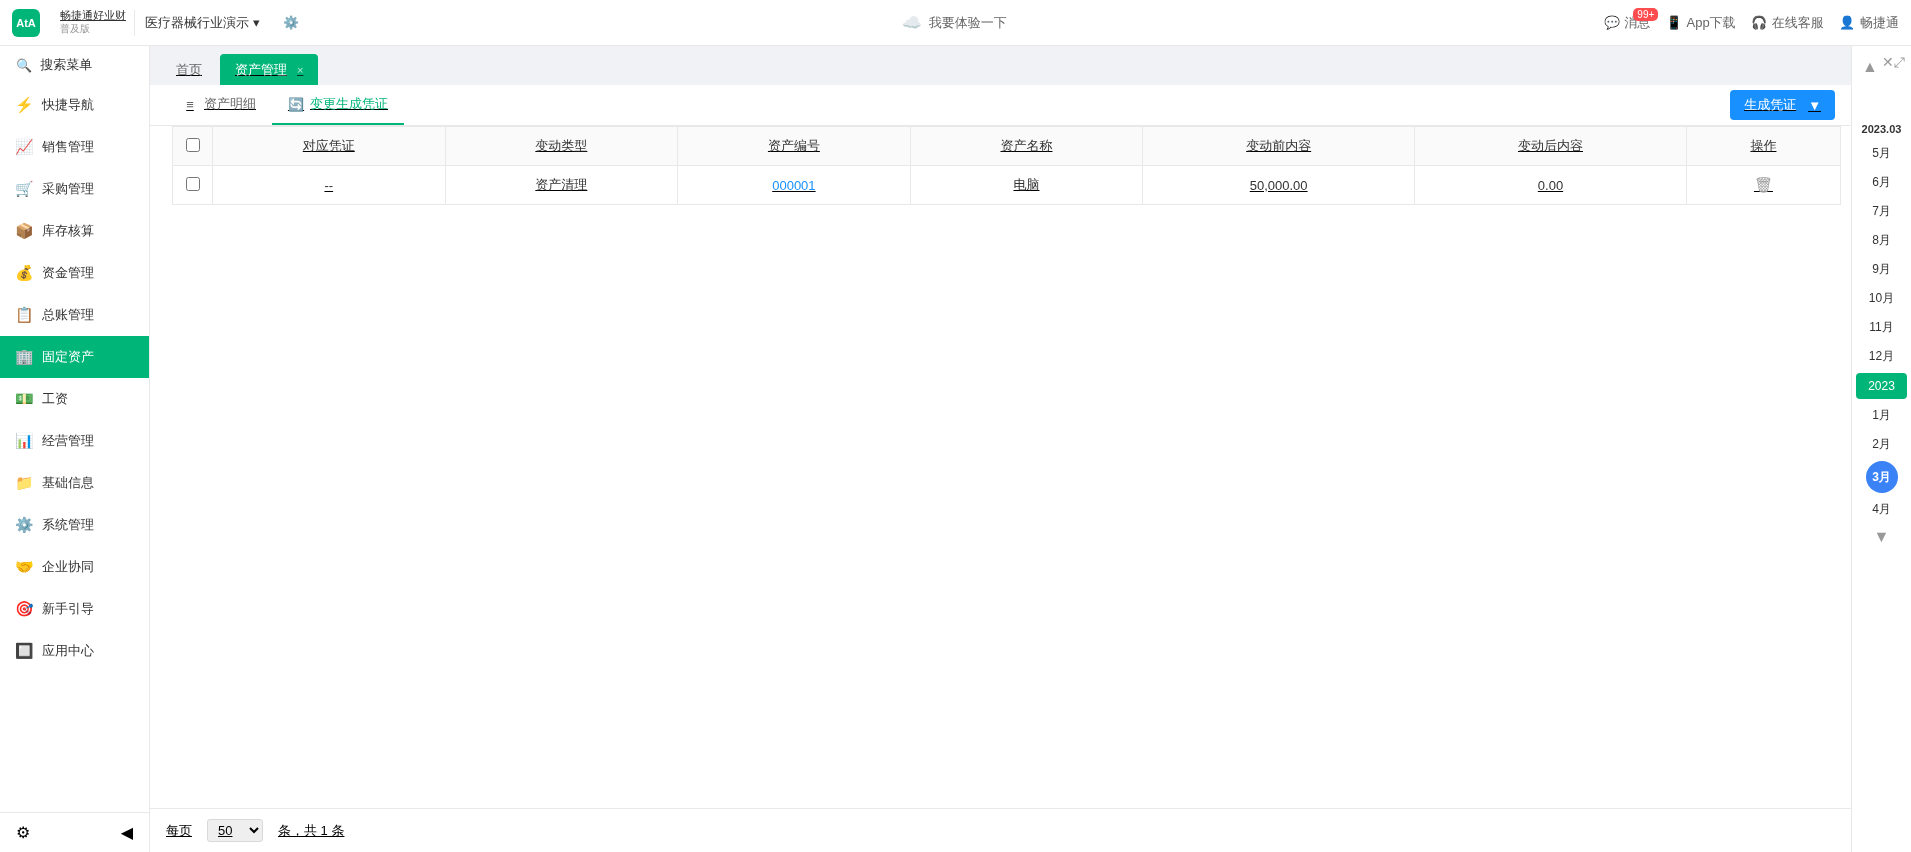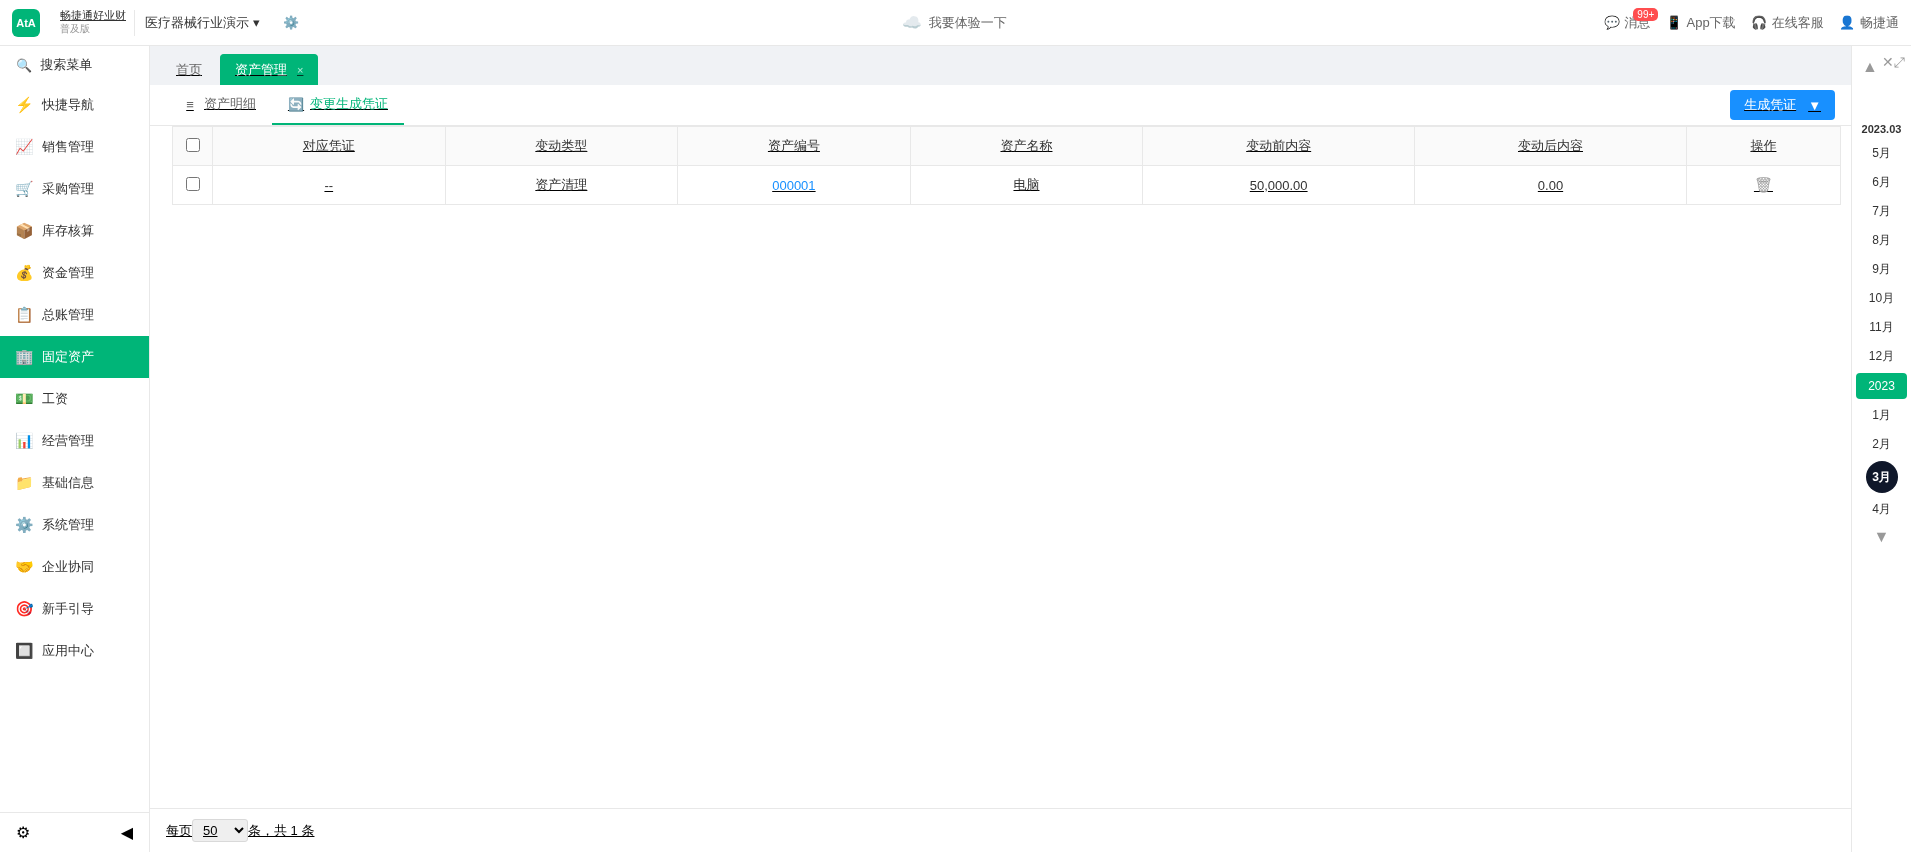--- a/index.html
+++ b/index.html
@@ -292,21 +292,21 @@
       cursor: pointer;
       font-size: 15px;
     }
 
     
     .pagination-bar {
       display: flex;
       align-items: center;
       padding: 10px 16px;
       border-top: 1px solid #e8e8e8;
-      gap: 0;
+      gap: 15px;
       flex-shrink: 0;
     }
     .pagination-bar select {
       padding: 2px 6px;
       border: 1px solid #d9d9d9;
       border-radius: 3px;
       font-size: 13px;
     }
 
     
@@ -351,21 +351,21 @@
       cursor: pointer;
     }
     .month-item.active-year {
       background: #00b578;
       color: #fff;
       border-radius: 4px;
       margin: 2px 4px;
       width: calc(100% - 8px);
     }
     .month-item.active-month {
-      background: #0f172a;
+      background: #3b82f6;
       color: #fff;
       border-radius: 50%;
       width: 32px;
       height: 32px;
       display: flex;
       align-items: center;
       justify-content: center;
       margin: 2px auto;
       font-weight: bold;
     }

